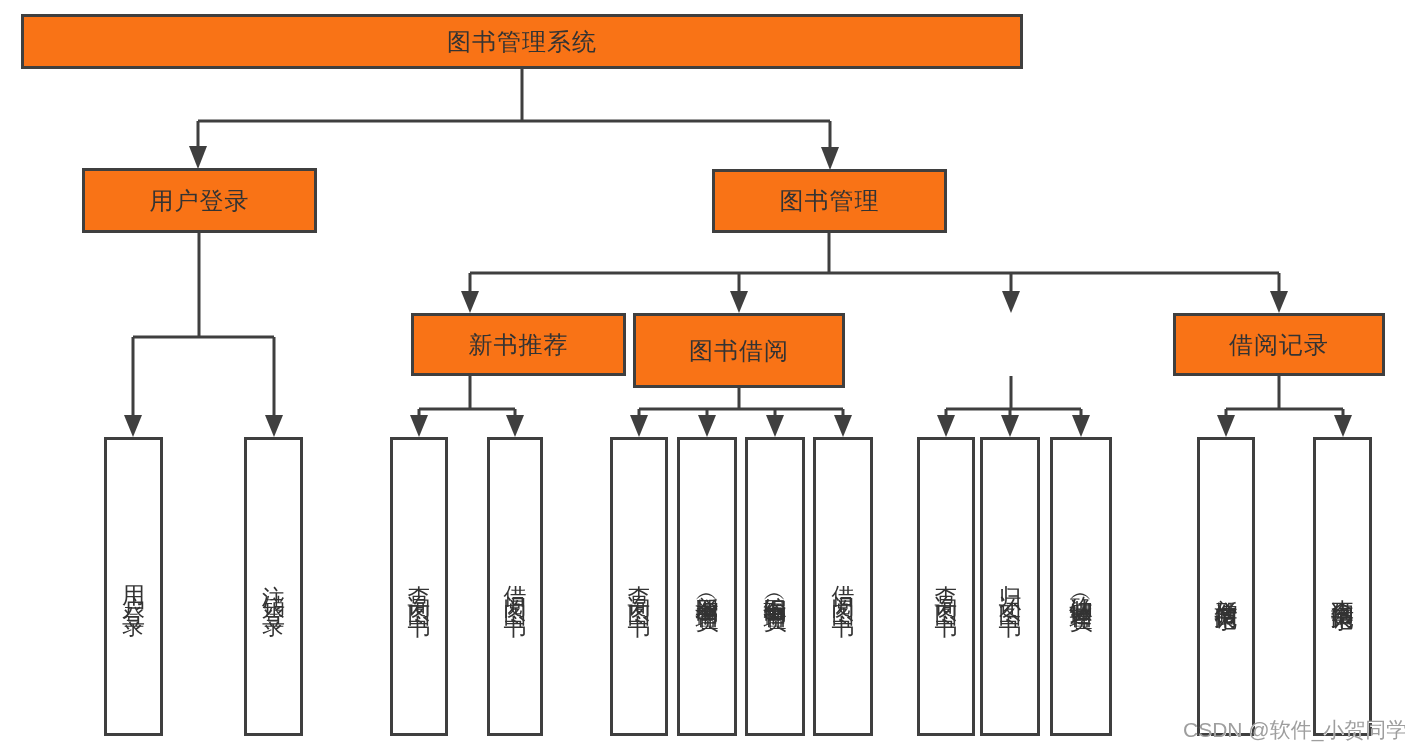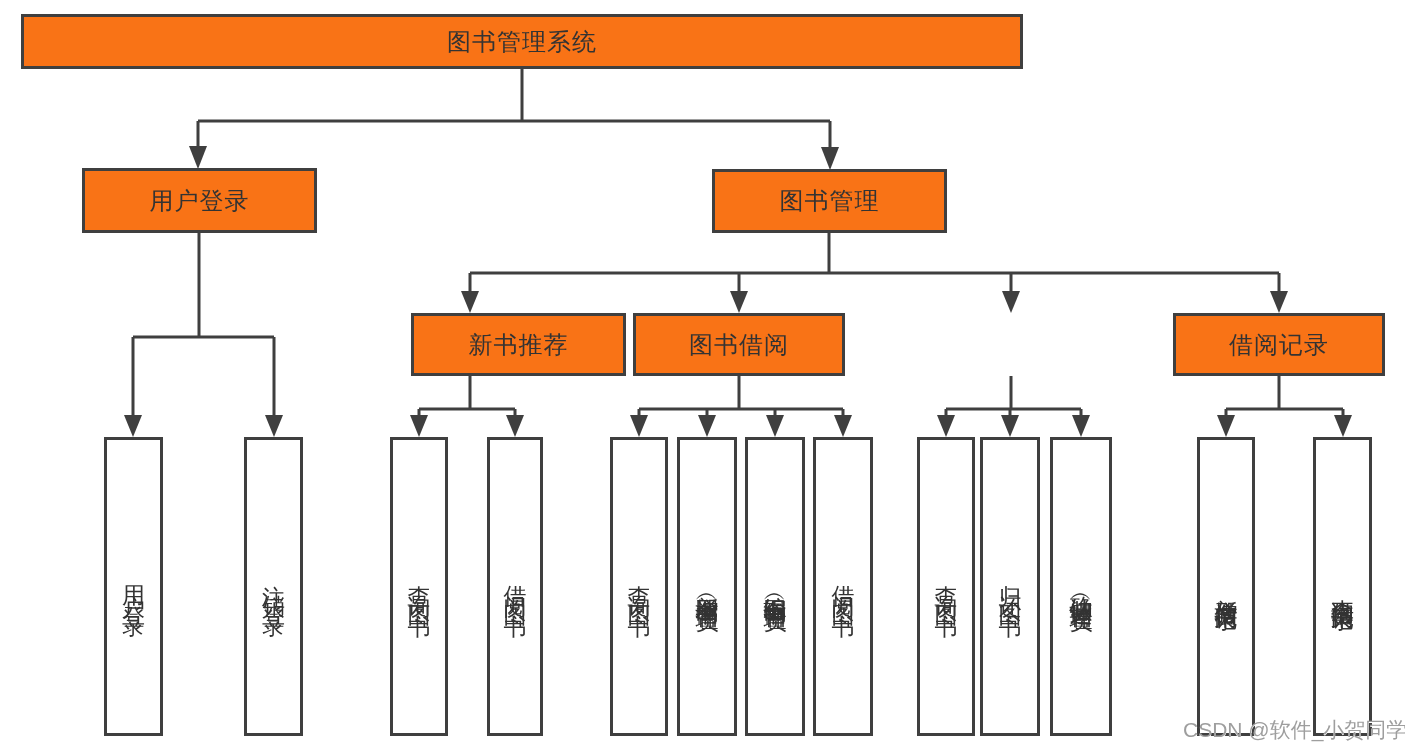--- a/index.html
+++ b/index.html
@@ -89,21 +89,21 @@
     <path class="ah" d="M1217 415 L1235 415 L1226 437 Z"></path>
     <path class="ah" d="M1334 415 L1352 415 L1343 437 Z"></path>
   </svg>
 
   <div class="hbox" style="left:21px;top:14px;width:1002px;height:55px;">图书管理系统</div>
 
   <div class="hbox" style="left:82px;top:168px;width:235px;height:65px;">用户登录</div>
   <div class="hbox" style="left:712px;top:169px;width:235px;height:64px;">图书管理</div>
 
   <div class="hbox" style="left:363px;top:313px;width:215px;height:63px;margin-left:48px;">新书推荐</div>
-  <div class="hbox" style="left:633px;top:313px;width:212px;height:63px;">图书借阅</div>
+  <div class="hbox" style="left:633px;top:313px;width:212px;height:75px;">图书借阅</div>
   <div class="hbox" style="left:1173px;top:313px;width:212px;height:63px;">借阅记录</div>
 
   <div class="vbox" style="left:104px;top:437px;width:59px;height:299px;">用户登录</div>
   <div class="vbox" style="left:244px;top:437px;width:59px;height:299px;">注销登录</div>
 
   <div class="vbox" style="left:390px;top:437px;width:58px;height:299px;">查询图书</div>
   <div class="vbox" style="left:487px;top:437px;width:56px;height:299px;">借阅图书</div>
 
   <div class="vbox" style="left:610px;top:437px;width:58px;height:299px;">查询图书</div>
   <div class="vbox long" style="left:677px;top:437px;width:60px;height:299px;">新增图书（管理员）</div>

